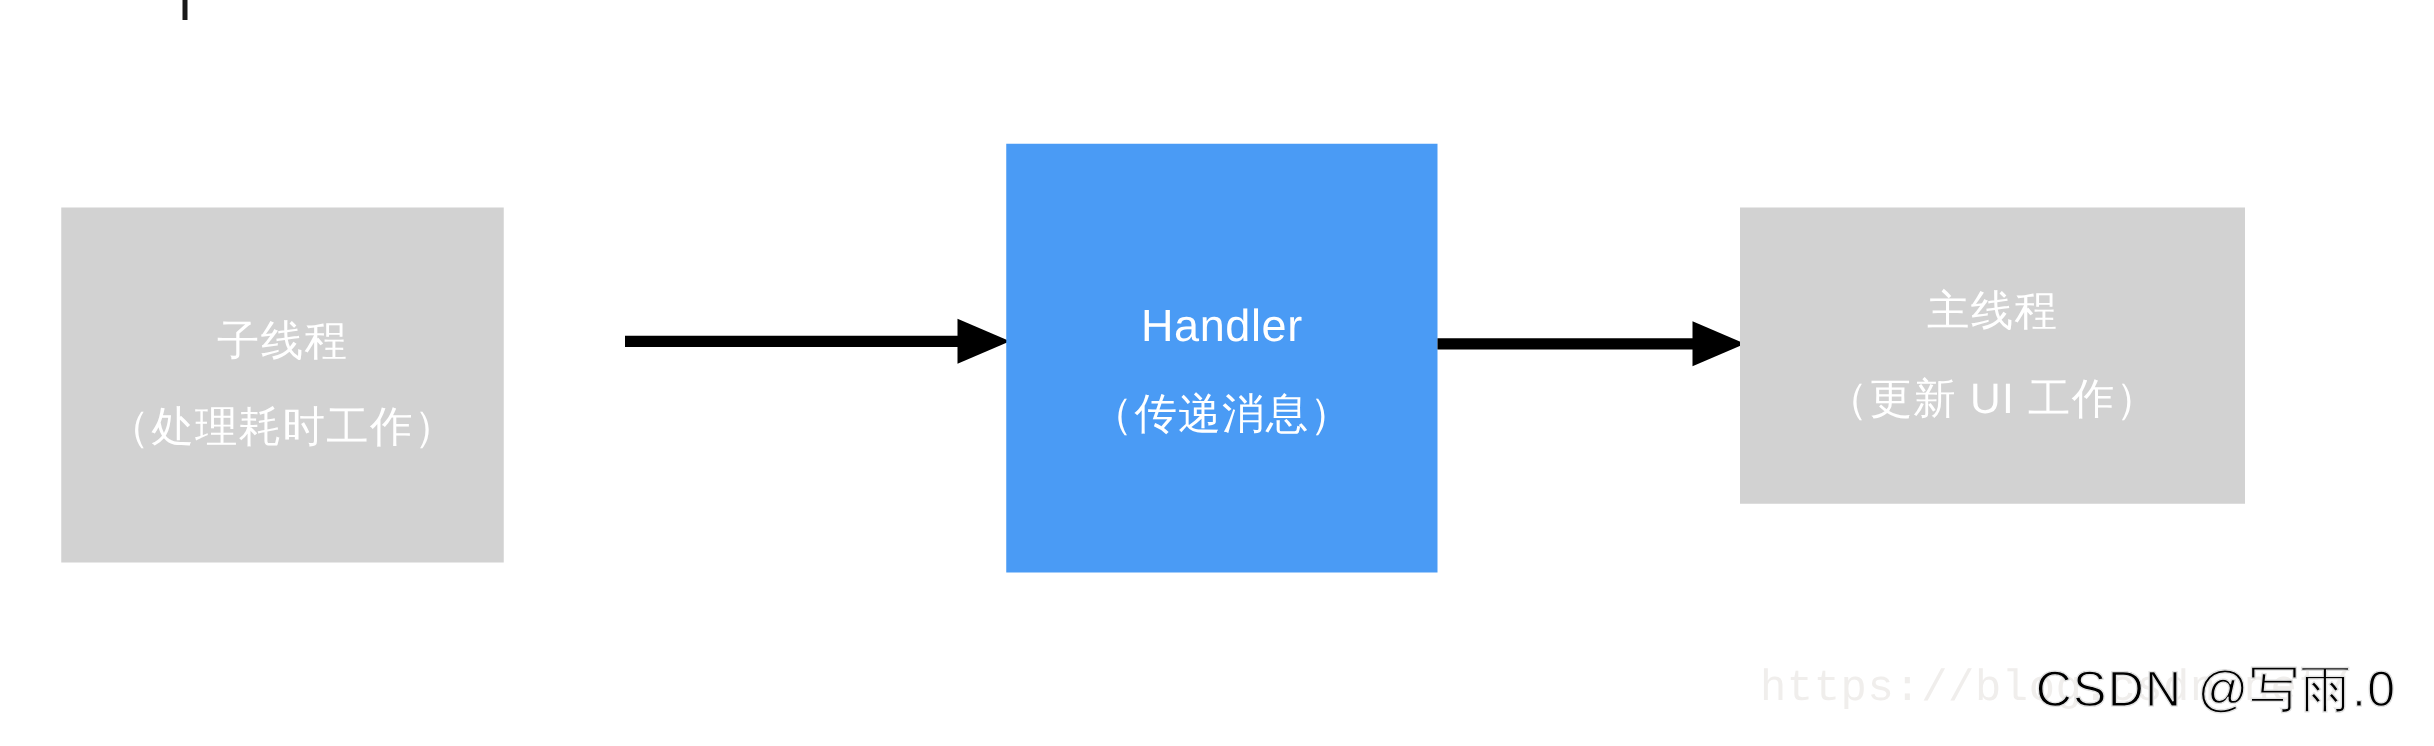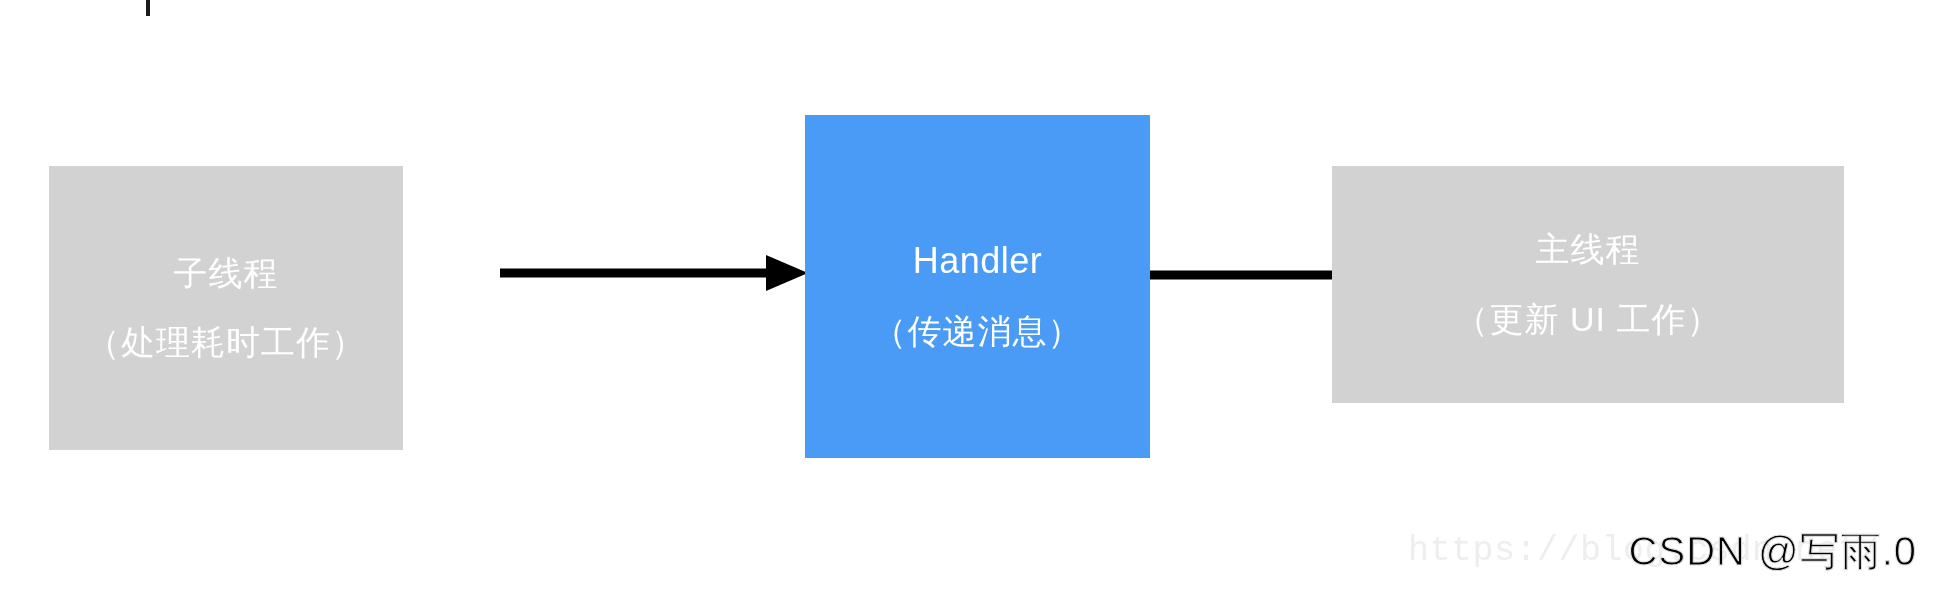--- a/index.html
+++ b/index.html
@@ -71,23 +71,23 @@
     height: 343px;
     background: #4a9bf5;
   }
   #node-handler .line-main {
     font-size: 36px;
     letter-spacing: 0.5px;
     margin-top: 19px;
   }
 
   #node-main-thread {
-    left: 1332px;
+    left: 1392px;
     top: 166px;
-    width: 512px;
+    width: 404px;
     height: 237px;
     background: #d2d2d2;
   }
 
   
   .arrow {
     position: absolute;
     height: 40px;
   }
   .arrow svg { display: block; }

